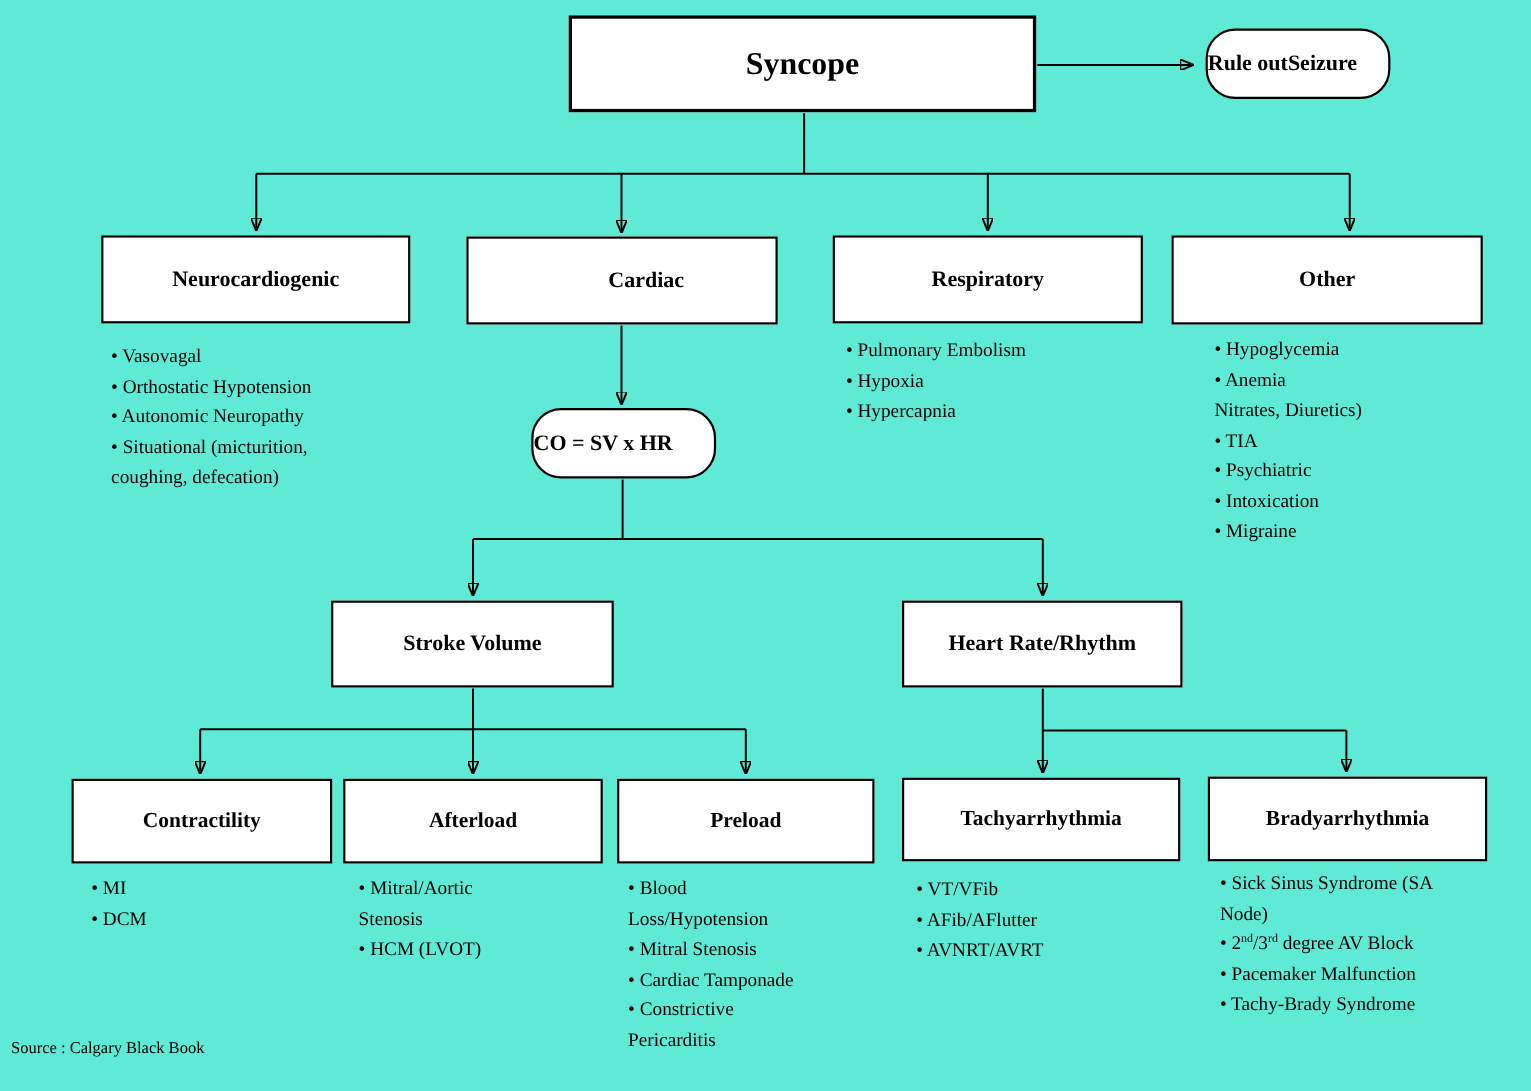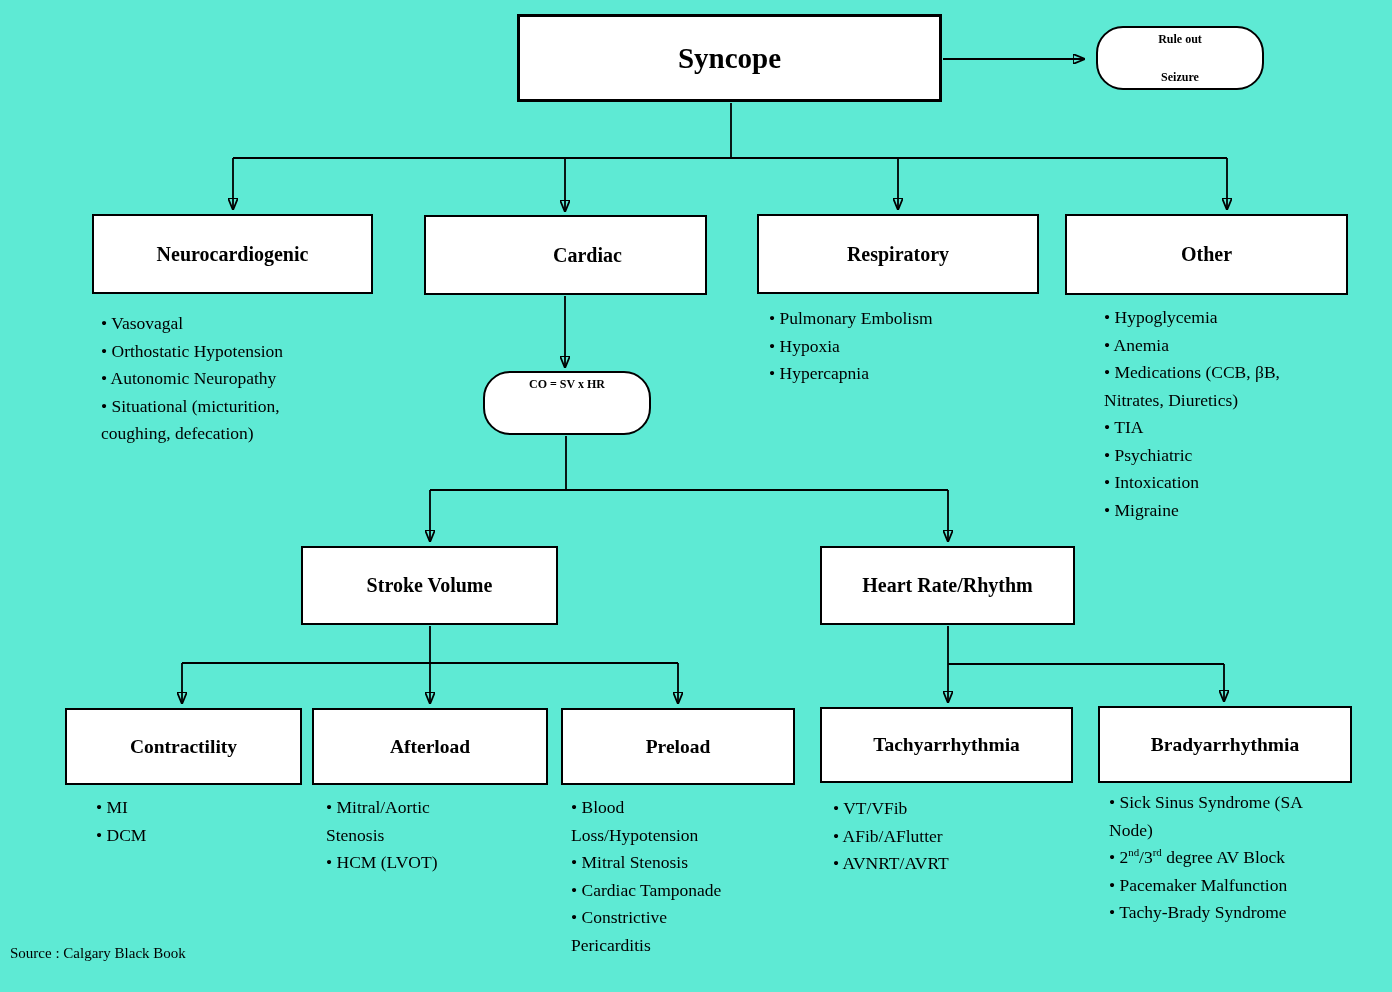--- a/index.html
+++ b/index.html
@@ -19,22 +19,22 @@
     border:2.5px solid #000;
     display:flex;align-items:center;justify-content:center;
     text-align:center;font-weight:bold;white-space:nowrap;
     box-sizing:border-box;
   }
   .node.main{border-width:3px;font-size:29px;}
   .node.lvl2{font-size:20px;}
   .node.leaf{font-size:19.5px;}
   .pill{
     position:absolute;background:#fff;border:2px solid #000;border-radius:27px;
-    display:flex;flex-direction:column;align-items:center;justify-content:space-between;
-    font-weight:bold;font-size:12px;line-height:22px;text-align:center;
+    display:flex;flex-direction:row;align-items:center;justify-content:flex-start;
+    font-weight:bold;font-size:20px;line-height:22px;text-align:center;
     box-sizing:border-box;white-space:nowrap;
   }
   .list{position:absolute;font-size:17.5px;line-height:27.5px;}
   .li{white-space:nowrap;}
   .li.b::before{content:"• ";}
   .li sup{font-size:0.62em;line-height:0;}
   .source{position:absolute;font-size:15px;color:#000;}
 
   
   #syncope        {left:517px; top:14px;  width:425px; height:88px;}
@@ -48,21 +48,21 @@
   #hr-box         {left:820px; top:546px; width:255px; height:79px;}
   #contract-box   {left:65px;  top:708px; width:237px; height:77px;}
   #after-box      {left:312px; top:708px; width:236px; height:77px;}
   #preload-box    {left:561px; top:708px; width:234px; height:77px;}
   #tachy-box      {left:820px; top:707px; width:253px; height:76px;}
   #brady-box      {left:1098px;top:706px; width:254px; height:77px;}
 
   #neuro-list     {left:101px; top:310px; width:268px;}
   #resp-list      {left:769px; top:305px; width:250px;}
   #other-list     {left:1104px;top:304px; width:262px;}
-  #contract-list  {left:96px;  top:794px; width:210px;}
+  #contract-list  {left:83px;  top:794px; width:210px;}
   #after-list     {left:326px; top:794px; width:212px;}
   #preload-list   {left:571px; top:794px; width:218px;}
   #tachy-list     {left:833px; top:795px; width:228px;}
   #brady-list     {left:1109px;top:789px; width:256px;}
   #source         {left:10px;  top:945px;}
 </style>
 </head>
 <body>
 
 <div class="canvas">
@@ -135,21 +135,20 @@
 
   <div class="list" id="resp-list">
     <div class="li b">Pulmonary Embolism</div>
     <div class="li b">Hypoxia</div>
     <div class="li b">Hypercapnia</div>
   </div>
 
   <div class="list" id="other-list">
     <div class="li b">Hypoglycemia</div>
     <div class="li b">Anemia</div>
-    <div class="li b">Medications (CCB, βB,</div>
     <div class="li">Nitrates, Diuretics)</div>
     <div class="li b">TIA</div>
     <div class="li b">Psychiatric</div>
     <div class="li b">Intoxication</div>
     <div class="li b">Migraine</div>
   </div>
 
   <div class="list" id="contract-list">
     <div class="li b">MI</div>
     <div class="li b">DCM</div>

